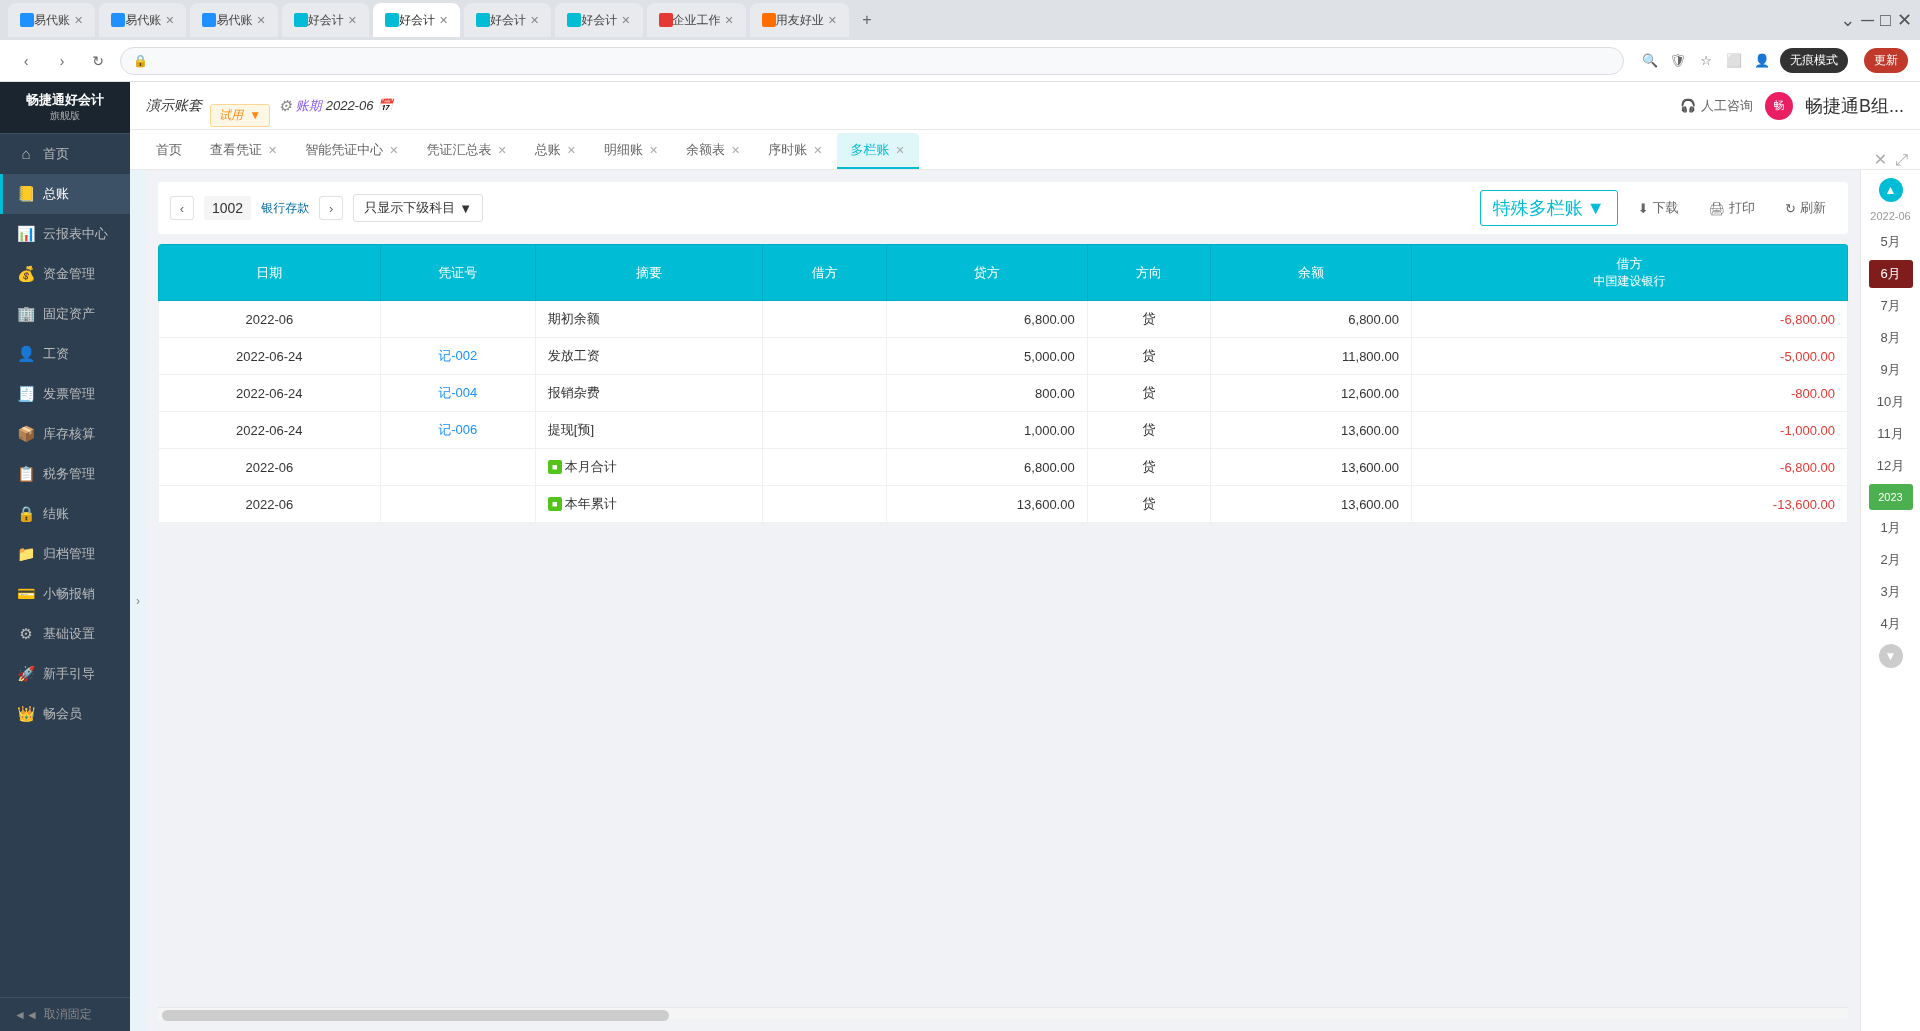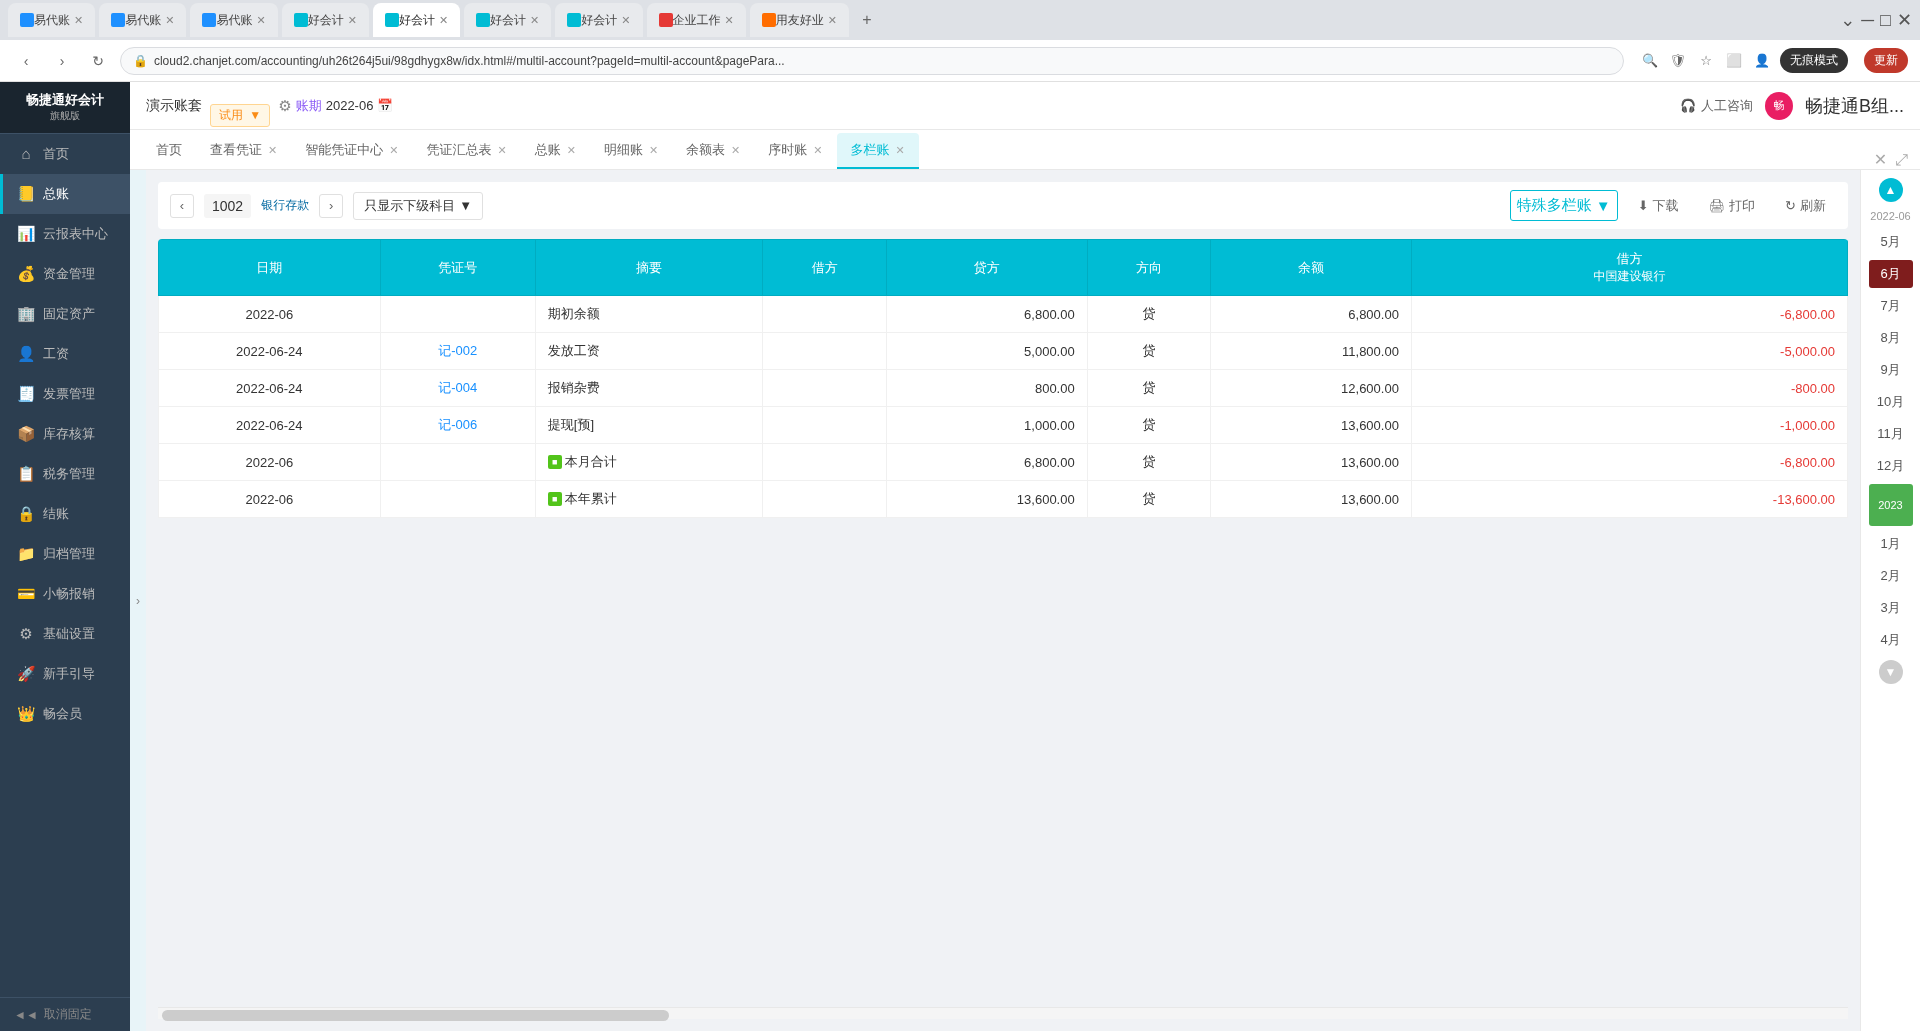--- a/index.html
+++ b/index.html
@@ -66,21 +66,21 @@
     
     .content-area { flex: 1; display: flex; overflow: hidden; }
     .ledger-area { flex: 1; padding: 12px; overflow: hidden; display: flex; flex-direction: column; gap: 10px; }
 
     
     .ledger-toolbar { display: flex; align-items: center; gap: 10px; background: #fff; padding: 8px 12px; border-radius: 4px; }
     .nav-arrow { width: 24px; height: 24px; display: flex; align-items: center; justify-content: center; cursor: pointer; color: #666; border: 1px solid #e0e0e0; border-radius: 3px; }
     .subject-label { font-size: 14px; color: #333; font-weight: 500; padding: 4px 8px; background: #f5f5f5; border-radius: 3px; cursor: pointer; }
     .filter-dropdown { display: flex; align-items: center; gap: 4px; padding: 4px 10px; border: 1px solid #e0e0e0; border-radius: 3px; cursor: pointer; font-size: 13px; color: #333; background: #fff; }
     .toolbar-actions { margin-left: auto; display: flex; align-items: center; gap: 10px; }
-    .multi-col-btn { padding: 5px 6px; border: 1px solid #00bcd4; border-radius: 3px; color: #00bcd4; font-size: 15px; cursor: pointer; display: flex; align-items: center; gap: 4px; background: #fff; }
+    .multi-col-btn { padding: 5px 12px; border: 1px solid #00bcd4; border-radius: 3px; color: #00bcd4; font-size: 18px; cursor: pointer; display: flex; align-items: center; gap: 4px; background: #fff; }
     .action-btn { display: flex; align-items: center; gap: 4px; padding: 5px 10px; font-size: 13px; color: #666; cursor: pointer; }
 
     
     .ledger-table-wrap { flex: 1; overflow: auto; border-radius: 4px; }
     .ledger-table { width: 100%; border-collapse: collapse; background: #fff; }
     .ledger-table thead tr { background: #00bcd4; color: #fff; }
     .ledger-table thead th { padding: 10px 12px; text-align: center; font-weight: 500; font-size: 13px; border: 1px solid #00acc1; }
     .ledger-table thead th.wide { min-width: 180px; }
     .ledger-table tbody tr { border-bottom: 1px solid #f0f0f0; }
     .ledger-table tbody td { padding: 9px 12px; font-size: 13px; color: #333; border: 1px solid #f0f0f0; }
@@ -90,21 +90,21 @@
     .ledger-table tbody td.negative { color: #e53935; text-align: right; }
     .summary-tag { display: inline-flex; align-items: center; gap: 3px; }
     .summary-tag-icon { width: 14px; height: 14px; background: #52c41a; border-radius: 2px; display: inline-flex; align-items: center; justify-content: center; color: white; font-size: 9px; }
 
     
     .right-panel { width: 60px; background: #fff; border-left: 1px solid #e8e8e8; display: flex; flex-direction: column; align-items: center; padding: 4px 0; overflow-y: auto; }
     .right-panel::-webkit-scrollbar { width: 3px; }
     .calendar-year { font-size: 11px; color: #999; padding: 4px 0; text-align: center; writing-mode: horizontal-tb; }
     .calendar-month { width: 44px; text-align: center; padding: 5px 4px; font-size: 13px; color: #555; cursor: pointer; border-radius: 3px; margin: 2px auto; }
     .calendar-month.active { background: #7f1d1d; color: #fff; border-radius: 3px; }
-    .calendar-month.year-tag { background: #4caf50; color: #fff; font-size: 11px; border-radius: 3px; padding: 15px 2px; }
+    .calendar-month.year-tag { background: #4caf50; color: #fff; font-size: 11px; border-radius: 3px; padding: 7px 2px; }
     .right-panel-nav { width: 24px; height: 24px; background: #00bcd4; border-radius: 50%; display: flex; align-items: center; justify-content: center; color: white; cursor: pointer; font-size: 12px; margin: 4px auto; }
     .right-panel-nav.down { background: #ccc; }
 
     
     .bottom-scrollbar { height: 12px; background: #f5f5f5; border-top: 1px solid #e8e8e8; }
     .bottom-scrollbar-inner { height: 100%; background: #ccc; width: 30%; border-radius: 6px; margin: 2px 4px; }
 
     
     .collapse-btn { width: 16px; background: #e8f4f8; display: flex; align-items: center; justify-content: center; cursor: pointer; font-size: 12px; color: #888; flex-shrink: 0; }
   </style>
@@ -166,21 +166,20 @@
     <span style="font-size:18px; cursor:pointer; color:#555;">✕</span>
   </div>
 </div>
 
 <div class="address-bar-row">
   <div class="nav-btn">‹</div>
   <div class="nav-btn">›</div>
   <div class="nav-btn">↻</div>
   <div class="address-bar">
     <span style="color:#888; margin-right:6px; font-size:12px;">🔒</span>
-    <span style="font-size:12px; color:#444;">cloud2.chanjet.com/accounting/uh26t264j5ui/98gdhygx8w/idx.html#/multil-account?pageId=multil-account&amp;pagePara...</span>
   </div>
   <div class="address-bar-icons">
     <div class="address-icon">🔍</div>
     <div class="address-icon">🛡</div>
     <div class="address-icon">☆</div>
     <div class="address-icon">⬜</div>
     <div class="address-icon">👤</div>
   </div>
   <div class="no-trace-btn">无痕模式</div>
   <div class="update-btn">更新</div>
@@ -257,21 +256,21 @@
     </div>
     <div class="sidebar-bottom">
       <span>◄◄</span>
       <span>取消固定</span>
     </div>
   </div>
 
   <div class="main-content">
 
     <div class="app-header">
-      <div style="display:flex;align-items:center;gap:8px;">
+      <div style="display:flex;align-items:center;gap:8px;font-style:italic;">
         <span style="font-size:14px;color:#333;font-weight:500;">演示账套</span>
         <div class="account-tag demo">
           <span>试用</span>
           <span style="cursor:pointer; margin-left:3px;">▼</span>
         </div>
         <div style="display:flex;align-items:center;gap:4px;">
           <span style="cursor:pointer; font-size:15px; color:#888;">⚙</span>
           <span style="color:#8b5cf6;">账期</span>
           <span style="color:#333;font-weight:500;">2022-06</span>
           <span style="cursor:pointer; color:#888;">📅</span>

